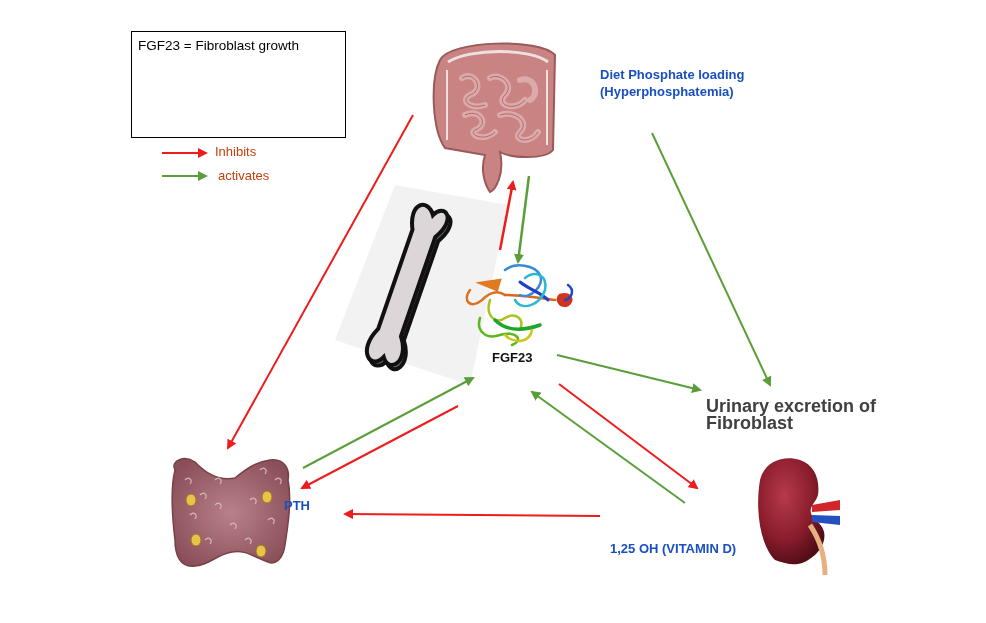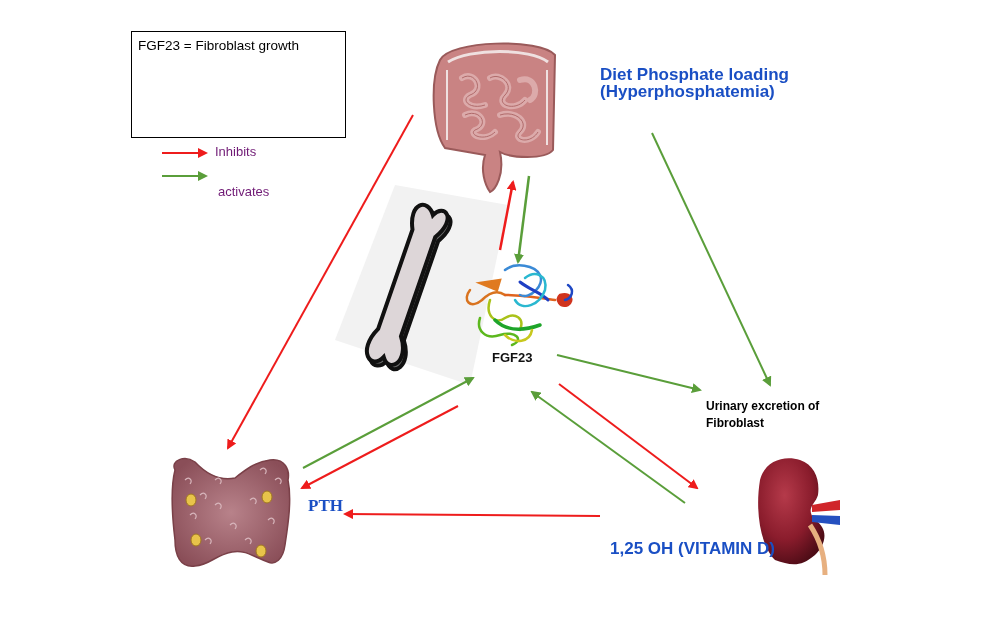--- a/index.html
+++ b/index.html
@@ -1,21 +1,21 @@
 <!DOCTYPE html>
 <html><head>
 <meta charset="utf-8">
 <style>
   html, body { margin:0; padding:0; background:#ffffff; }
   body { width:986px; height:623px; position:relative; overflow:hidden; font-family:"Liberation Sans", sans-serif; }
   .abs { position:absolute; }
   #legend-box { left:131px; top:31px; width:215px; height:107px; border:1.5px solid #000; box-sizing:border-box; padding:5px 6px; font-size:13.5px; line-height:17px; color:#000; }
-  .legend-label { font-size:13px; color:#701a75;text-align:center; }
-  .blue-label { color:#1a4fc4; font-weight:bold; font-size:17px; line-height:17px; }
-  .teal-label { color:#000000; font-weight:bold; font-size:12px; line-height:17px; }
+  .legend-label { font-size:13px; color:#c2410c;text-align:center; }
+  .blue-label { color:#1a4fc4; font-weight:bold; font-size:13px; line-height:17px; }
+  .teal-label { color:#404040; font-weight:bold; font-size:18px; line-height:17px; }
   .black-bold { color:#111; font-weight:bold; font-size:13px; }
   svg#diagram { position:absolute; left:0; top:0; }
 </style>
 </head>
 <body>
 
 <svg id="diagram" width="986" height="623" viewBox="0 0 986 623">
   <defs>
     <marker id="ah-red" markerWidth="10" markerHeight="10" refX="8" refY="5" orient="auto" markerUnits="userSpaceOnUse">
       <path d="M0,0 L10,5 L0,10 z" fill="#ee1c1c"></path>
@@ -119,25 +119,25 @@
   <line x1="458" y1="406" x2="302" y2="488" stroke="#ee1c1c" stroke-width="2" marker-end="url(#ah-red)"></line>
   <line x1="559" y1="384" x2="697" y2="488" stroke="#ee1c1c" stroke-width="2" marker-end="url(#ah-red)"></line>
   <line x1="685" y1="503" x2="532" y2="392" stroke="#5a9e3a" stroke-width="2" marker-end="url(#ah-green)"></line>
   <line x1="600" y1="516" x2="345" y2="514" stroke="#ee1c1c" stroke-width="2" marker-end="url(#ah-red)"></line>
 </svg>
 
 <div id="legend-box" class="abs">
   <div>FGF23 = Fibroblast growth</div>
 </div>
 <div class="abs legend-label" style="left:215px; top:144px;">Inhibits</div>
-<div class="abs legend-label" style="left:218px; top:184px;">activates</div>
+<div class="abs legend-label" style="left:218px; top:168px;">activates</div>
 
 <div class="abs blue-label" style="left:600px; top:66px;">
   <div>Diet Phosphate loading</div>
   <div>(Hyperphosphatemia)</div>
 </div>
 <div class="abs teal-label" style="left:706px; top:398px;">
   <div>Urinary excretion of</div>
   <div>Fibroblast</div>
 </div>
 <div class="abs black-bold" style="left:492px; top:350px;">FGF23</div>
-<div class="abs blue-label" style="left:308px; top:497px;font-family:Liberation Serif, serif;">PTH</div>
+<div class="abs blue-label" style="left:284px; top:497px;">PTH</div>
 <div class="abs blue-label" style="left:610px; top:507px;margin-top:33px;">1,25 OH (VITAMIN D)</div>
 
 </body></html>

